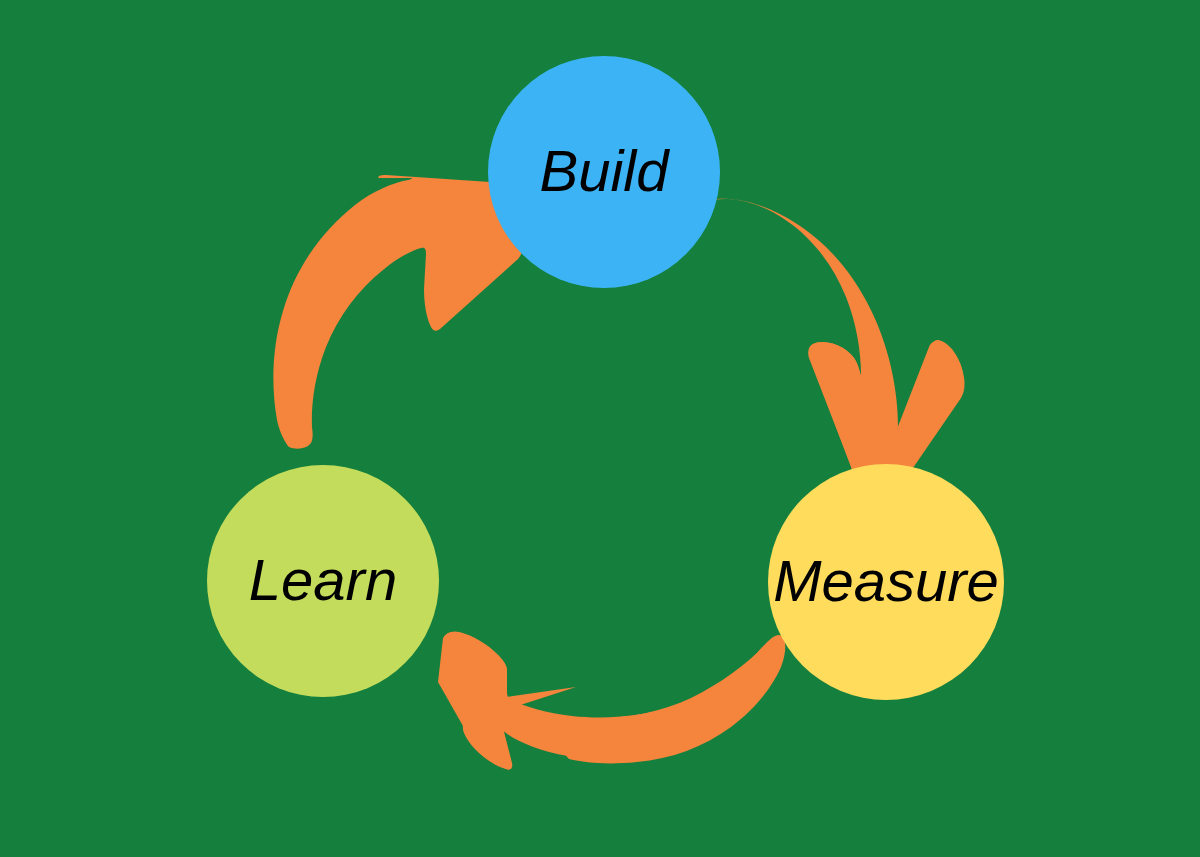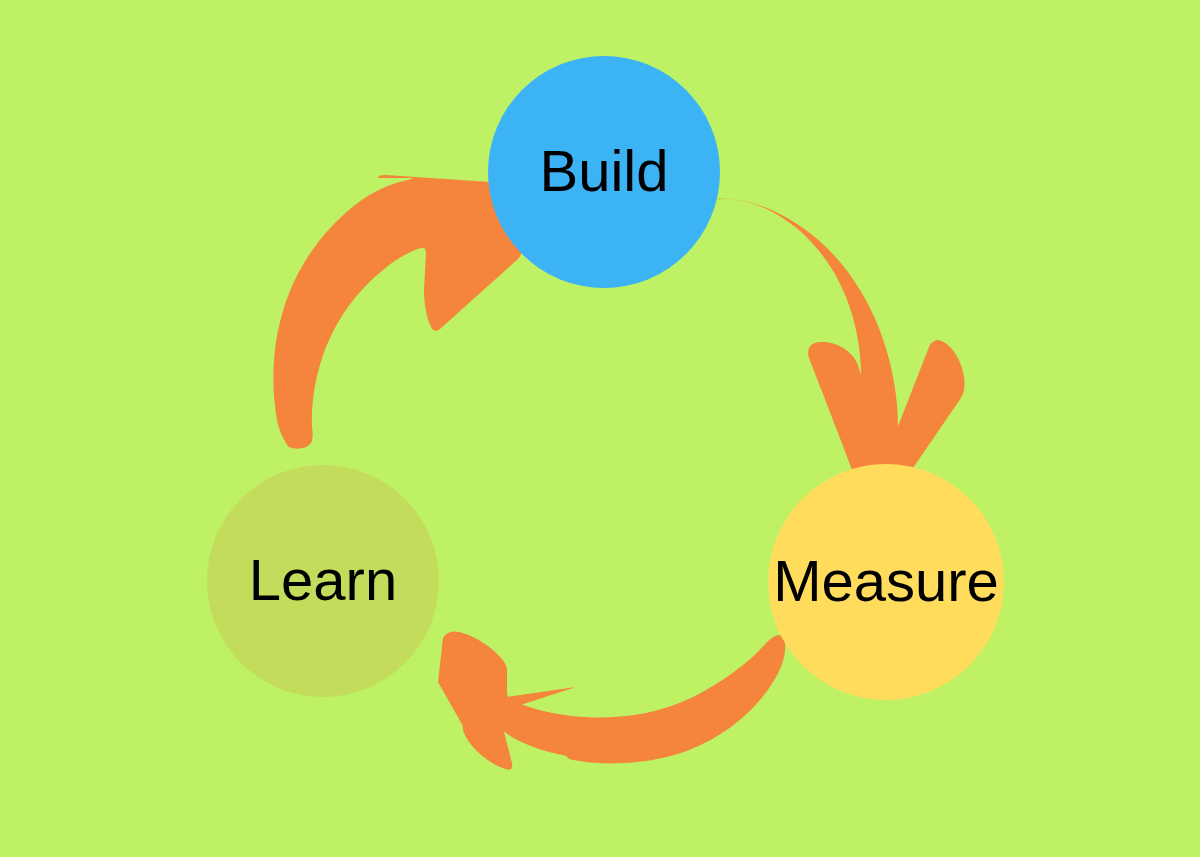--- a/index.html
+++ b/index.html
@@ -34,21 +34,21 @@
     text-anchor: middle;
     dominant-baseline: middle;
   }
   .node-label.build-label { font-size: 58px; }
   .node-label.measure-label { font-size: 58px; }
   .node-label.learn-label { font-size: 58px; }
 </style>
 </head>
 <body style="background: rgb(255, 255, 255);">
 
-<div id="diagram-root" style="background: #bef264;">
+<div id="diagram-root" style="background: #15803d; font-style: italic;">
 
   <svg id="cycle-svg" viewBox="0 0 1200 857" xmlns="http://www.w3.org/2000/svg">
 
     <g>
       <path fill="#f5843c" d="M 286,443
                C 283,438 279,430 277,420
                C 271,386 272,347 283,311
                C 296,267 322,231 355,205
                C 373,191 392,183 408,180
                C 411,179 412,179 412,178

